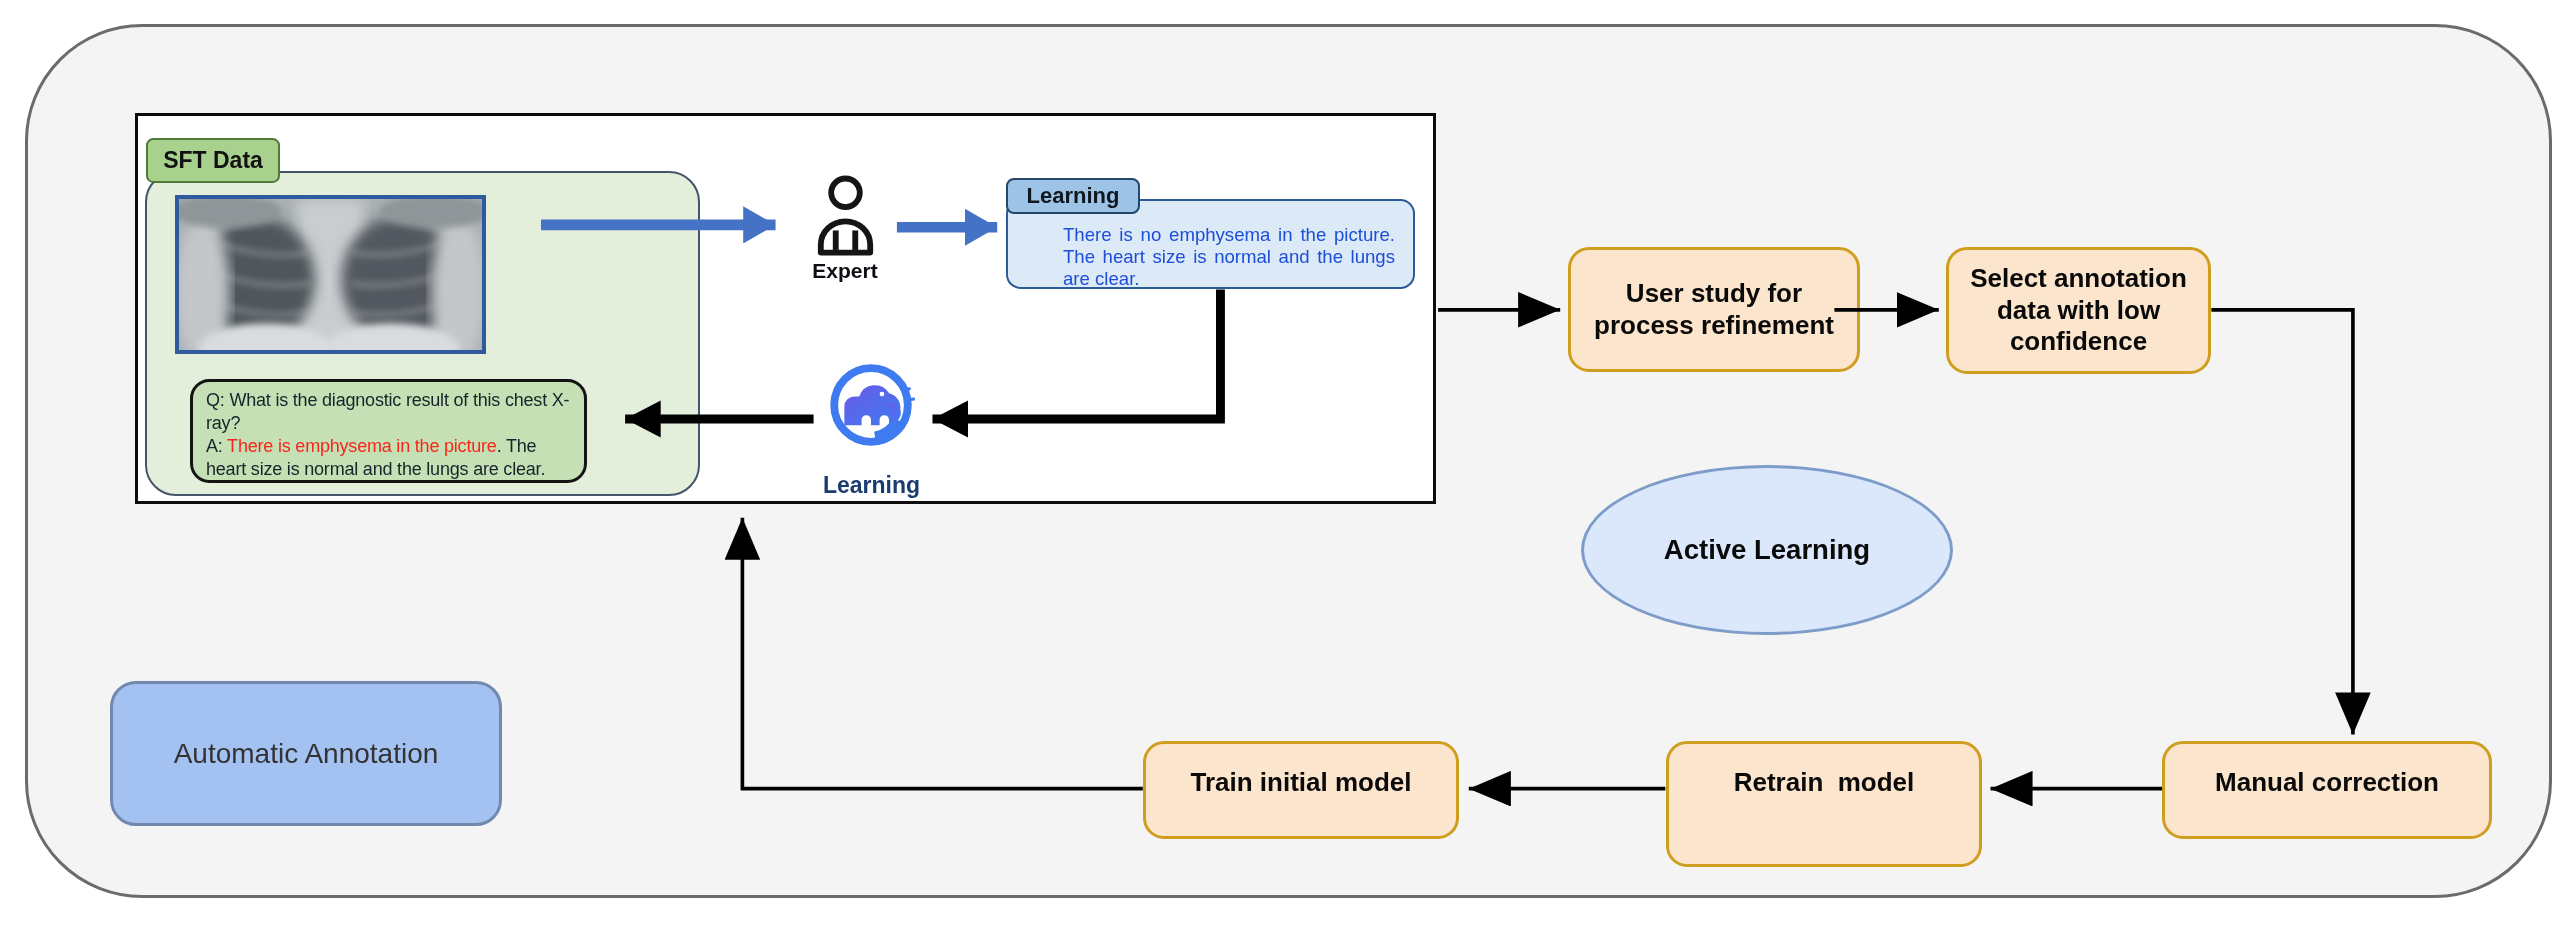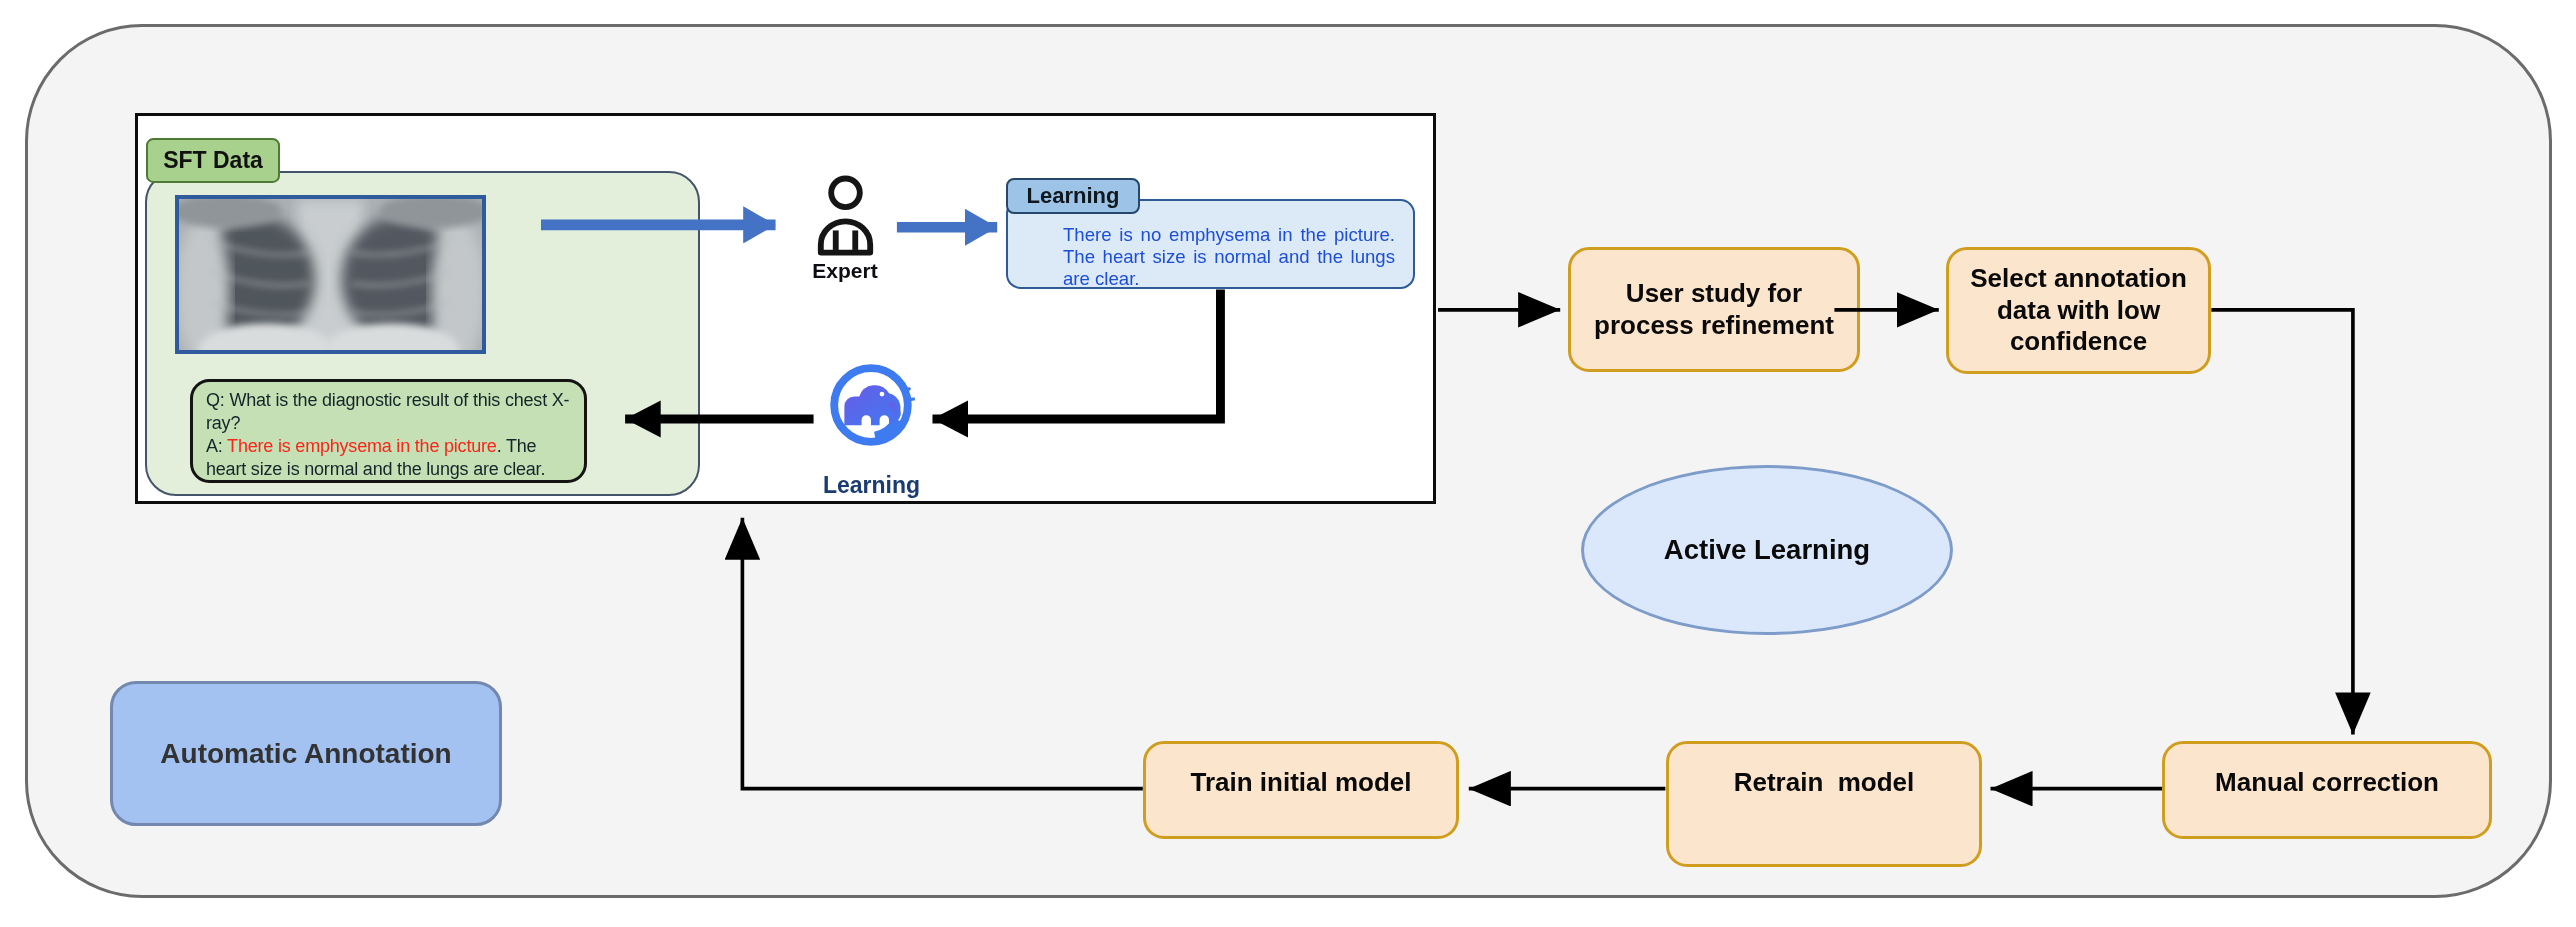--- a/index.html
+++ b/index.html
@@ -59,21 +59,21 @@
   #node-train-initial{left:1143px;top:741px;width:316px;height:98px;align-items:flex-start;padding-top:23px;}
 
   #active-learning{left:1581px;top:465px;width:372px;height:170px;background:#dbe8fc;
                    border:3.2px solid #7d9cc9;border-radius:50%;box-sizing:border-box;
                    display:flex;align-items:center;justify-content:center;
                    font-weight:bold;font-size:27.5px;color:#0a0a0a;}
 
   #automatic-annotation{left:110px;top:681px;width:392px;height:145px;background:#a3c2f2;
                         border:3.2px solid #7388ae;border-radius:26px;box-sizing:border-box;
                         display:flex;align-items:center;justify-content:center;
-                        font-weight:bold;font-size:28px;color:#333333;}
+                        font-weight:normal;font-size:28px;color:#333333;}
 
   #arrow-layer{left:0;top:0;width:2576px;height:927px;pointer-events:none;z-index:5;}
   .icon-wrap{z-index:4;}
 </style>
 </head>
 <body>
 
 <div id="canvas">
 
   <div class="abs" id="outer"></div>

